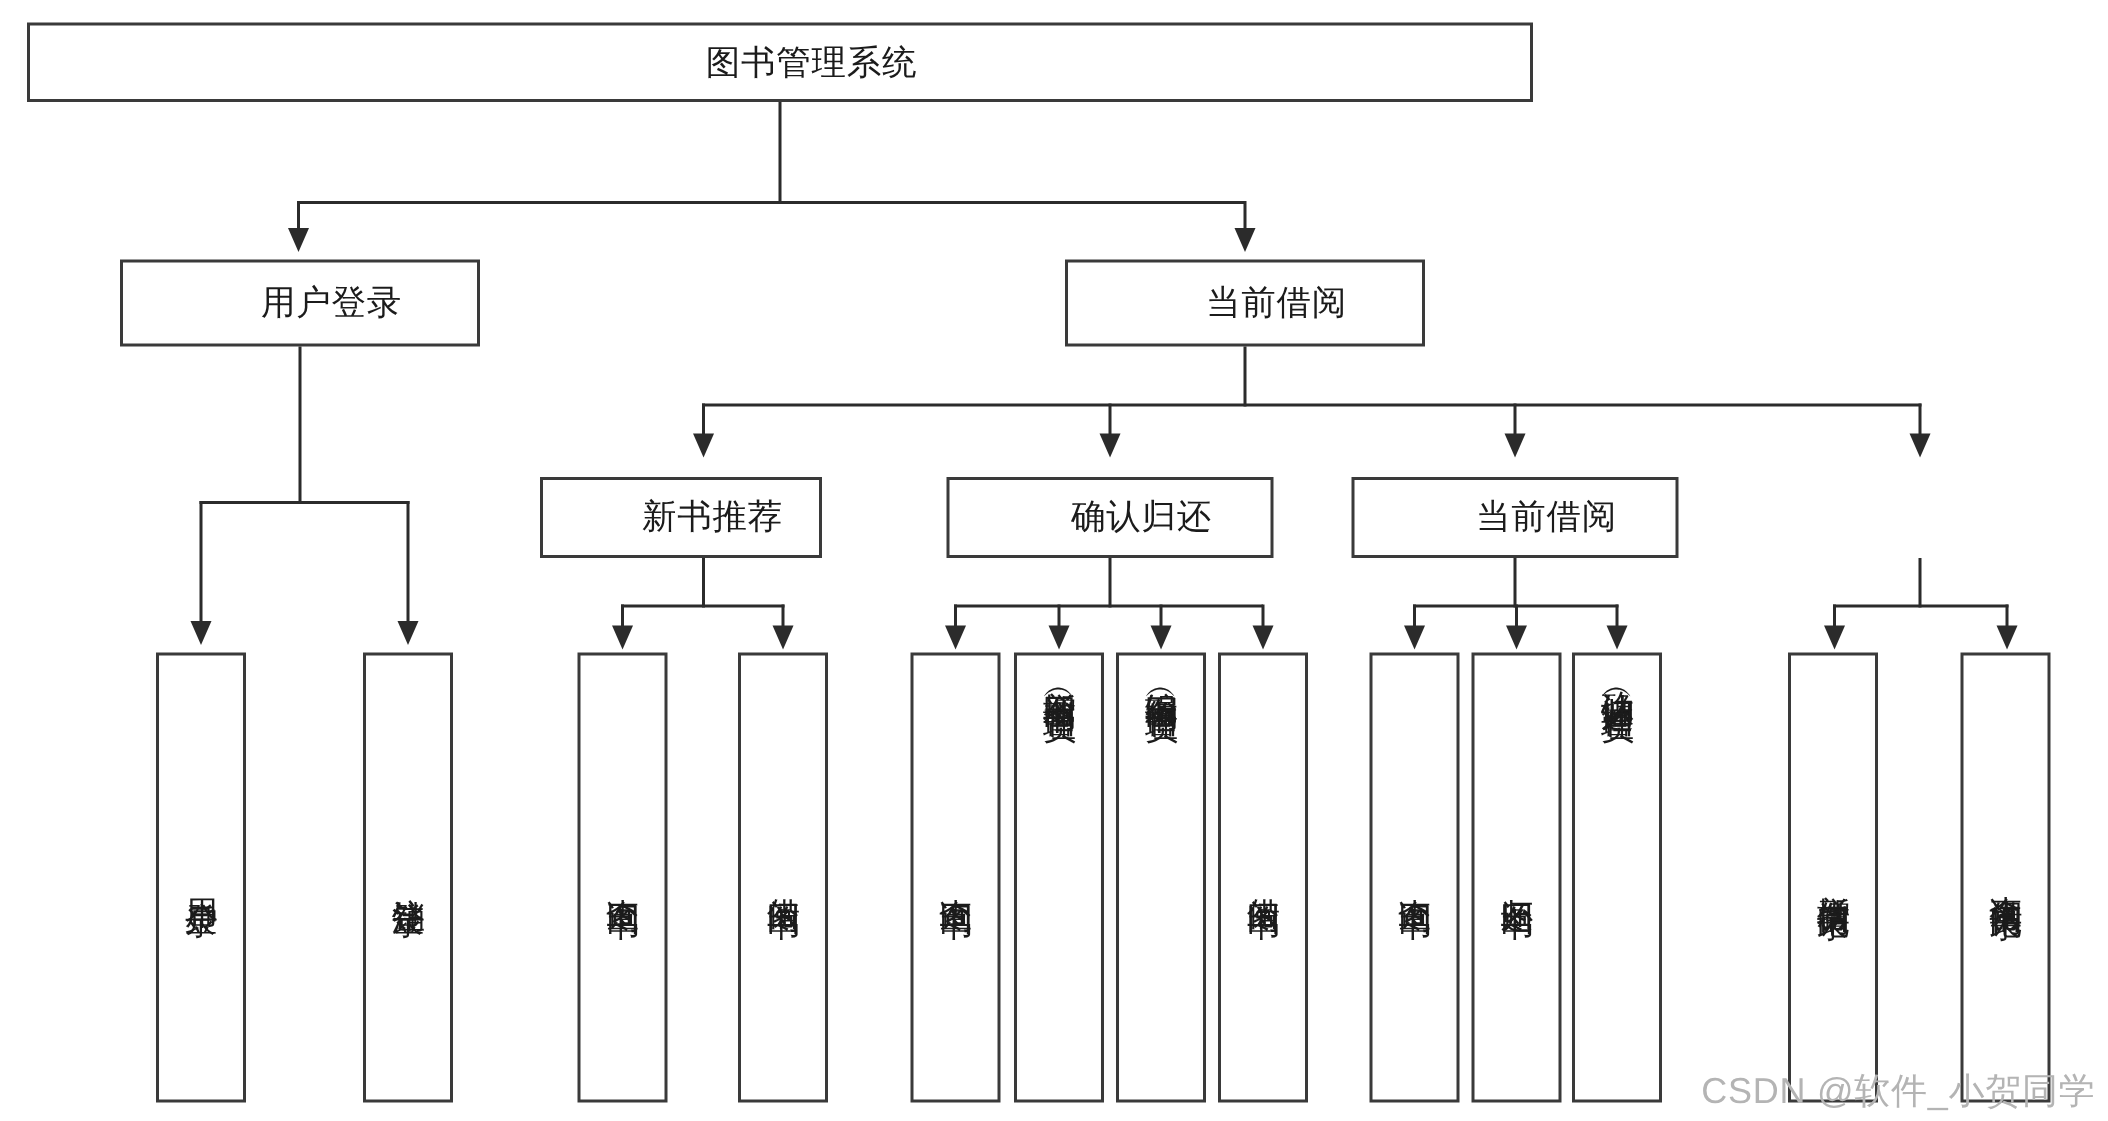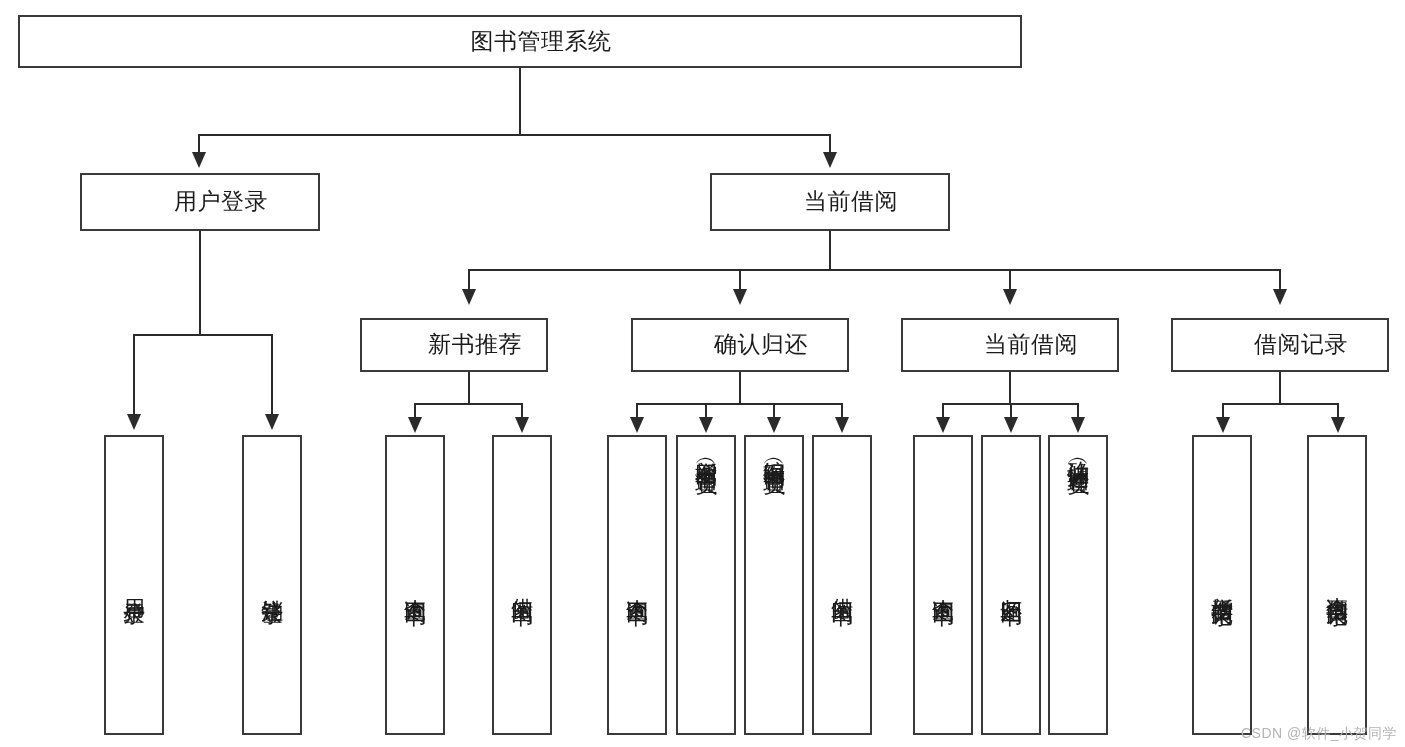--- a/index.html
+++ b/index.html
@@ -70,21 +70,21 @@
     border-left: 7px solid transparent;
     border-right: 7px solid transparent;
     border-top: 16px solid #2b2b2b;
   }
 
   
   #watermark {
     position: absolute;
     right: 8px;
     bottom: 4px;
-    font-size: 14px;
+    font-size: 24px;
     color: #b4b4b4;
     white-space: nowrap;
     letter-spacing: 0.5px;
     font-family: "Liberation Sans", "DejaVu Sans", sans-serif;
   }
 </style>
 </head>
 <body>
 
 <div id="canvas">
@@ -129,23 +129,20 @@
 
   <div class="node h" style="left:360px; top:318px; width:188px; height:54px;">
     <span>新书推荐</span>
   </div>
   <div class="node h" style="left:631px; top:318px; width:218px; height:54px;">
     <span>确认归还</span>
   </div>
   <div class="node h" style="left:901px; top:318px; width:218px; height:54px;">
     <span>当前借阅</span>
   </div>
-  <div class="node h" style="left:1171px; top:318px; width:218px; height:54px;">
-    <span>借阅记录</span>
-  </div>
 
   <div class="vline" style="left:468px; top:372px; width:2px; height:33px;"></div>
   <div class="hline" style="left:414px; top:403px; width:109px; height:2px;"></div>
   <div class="vline" style="left:414px; top:403px; width:2px; height:16px;"></div>
   <div class="arrow" style="left:408px; top:417px;"></div>
   <div class="vline" style="left:521px; top:403px; width:2px; height:16px;"></div>
   <div class="arrow" style="left:515px; top:417px;"></div>
 
   <div class="vline" style="left:739px; top:372px; width:2px; height:33px;"></div>
   <div class="hline" style="left:636px; top:403px; width:206px; height:2px;"></div>

